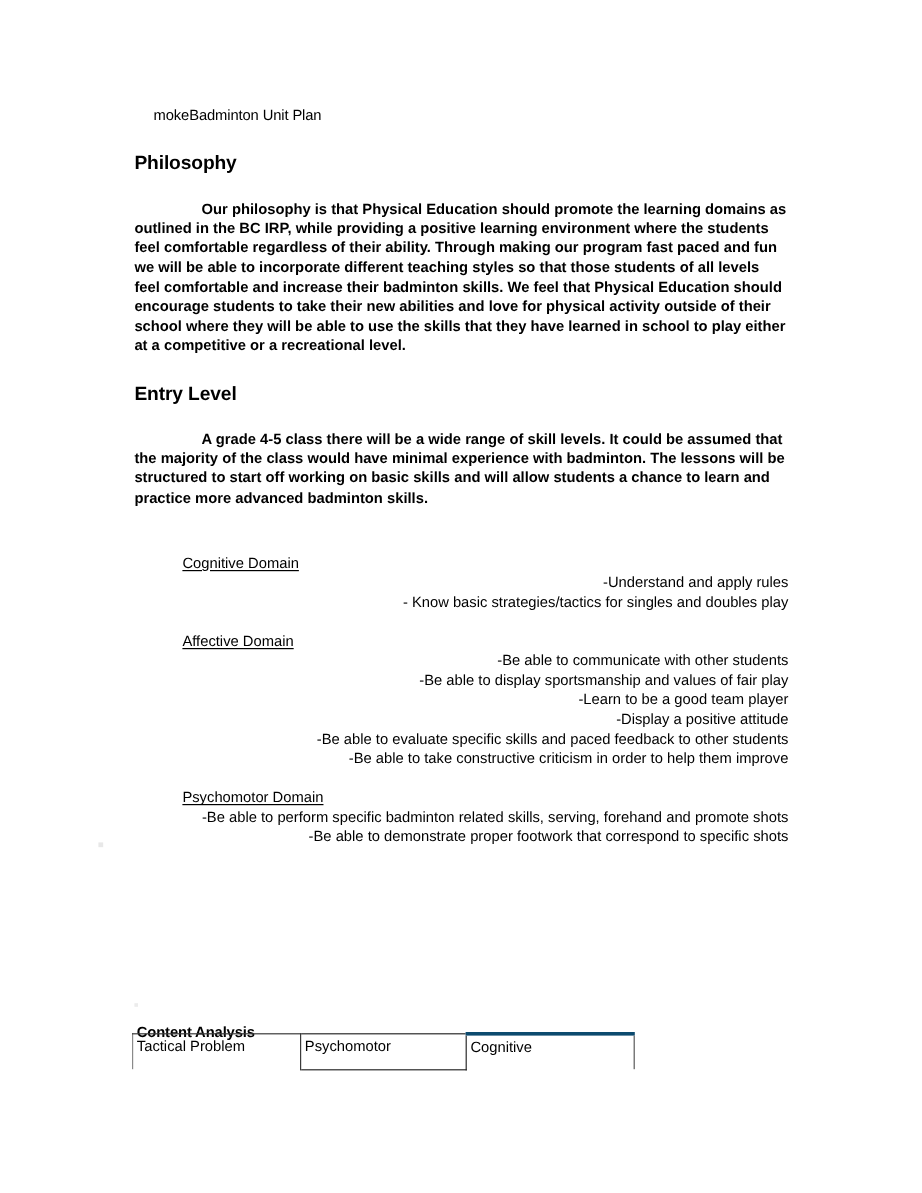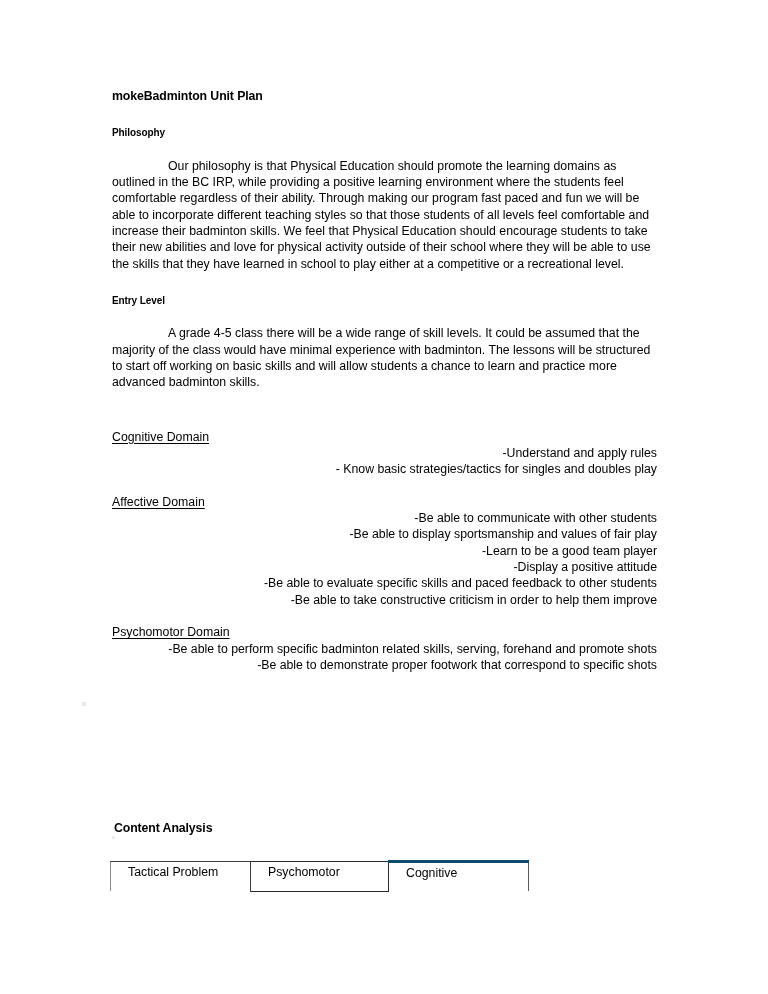--- a/index.html
+++ b/index.html
@@ -21,45 +21,47 @@
     box-sizing: border-box;
   }
   .content {
     position: absolute;
     left: 112px;
     top: 88px;
     width: 545px;
   }
   .doc-title {
     font-size: 12.3px;
-    font-weight: bold;
+    font-weight: normal;
     line-height: 1.33;
-    margin: 0 0 22px 0;
+    margin: 0 0 22px 16px;
     letter-spacing: -0.1px;
   }
   .heading {
-    font-size: 10px;
+    font-size: 16px;
     font-weight: bold;
     line-height: 1.33;
     margin: 0 0 6px 0;
     letter-spacing: -0.1px;
   }
   .para {
     font-size: 12.3px;
     line-height: 16.35px;
     margin: 0;
     text-indent: 56px;
     text-align: left;
+    font-weight: bold;
   }
   .section-gap-lg { height: 22px; }
   .section-gap-md { height: 16px; }
   .section-gap-sm { height: 12px; }
   .domain-block {
     font-size: 12.3px;
     line-height: 16.35px;
+    margin-left: 40px;
   }
   .domain-title {
     text-decoration: underline;
     text-underline-offset: 1.5px;
   }
   .domain-item {
     white-space: pre;
     text-align: right;
   }
   .spacer-blank { height: 110px; }
@@ -78,21 +80,21 @@
     width: 420px;
   }
   .analysis-table {
     border-collapse: collapse;
     table-layout: fixed;
     width: 418px;
     font-size: 12.3px;
   }
   .analysis-table td {
     vertical-align: top;
-    padding: 3px 2px 10px 17px;
+    padding: 3px 2px 10px 3px;
     line-height: 15px;
     height: 26px;
     box-sizing: border-box;
   }
   .cell-tactical {
     width: 140px;
     border-top: 1px solid #3b3b3b;
     border-left: 1px solid #8a8a8a;
     border-right: 1px solid #3b3b3b;
   }

